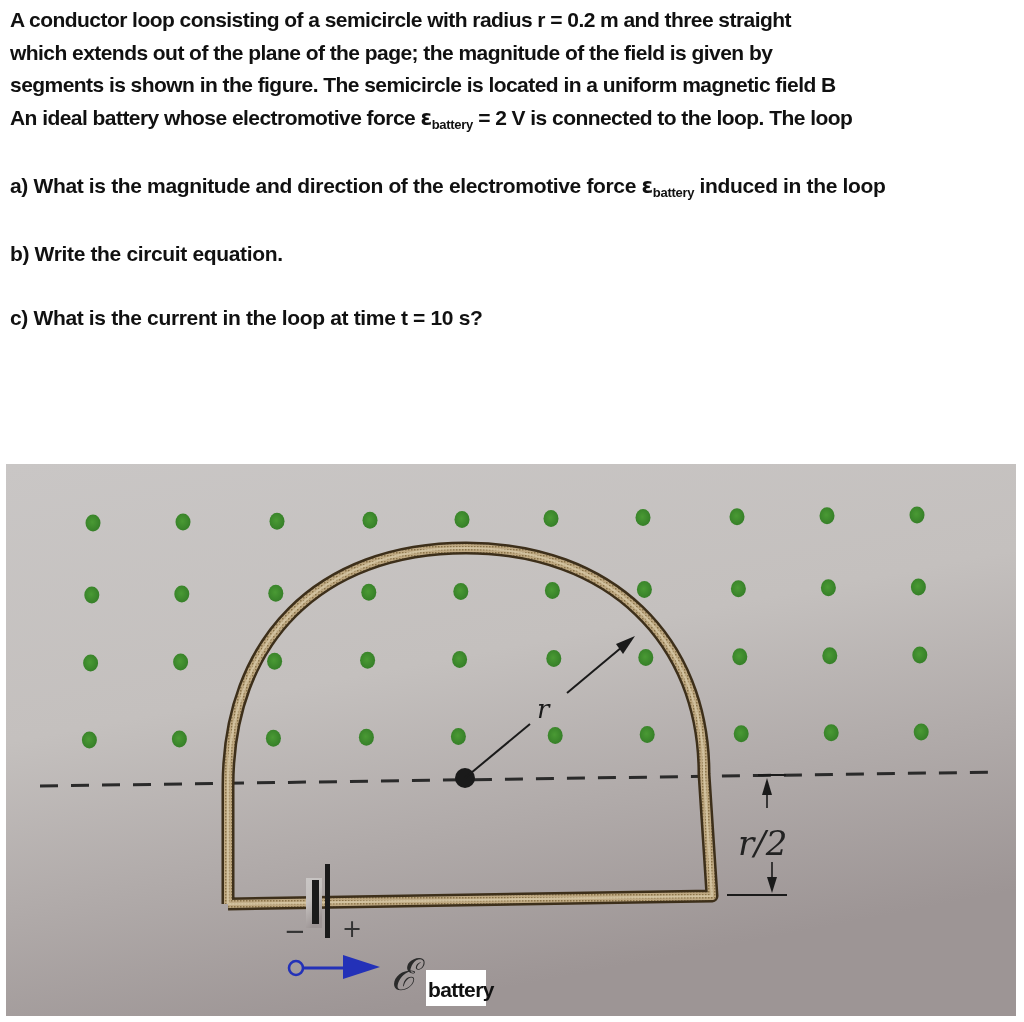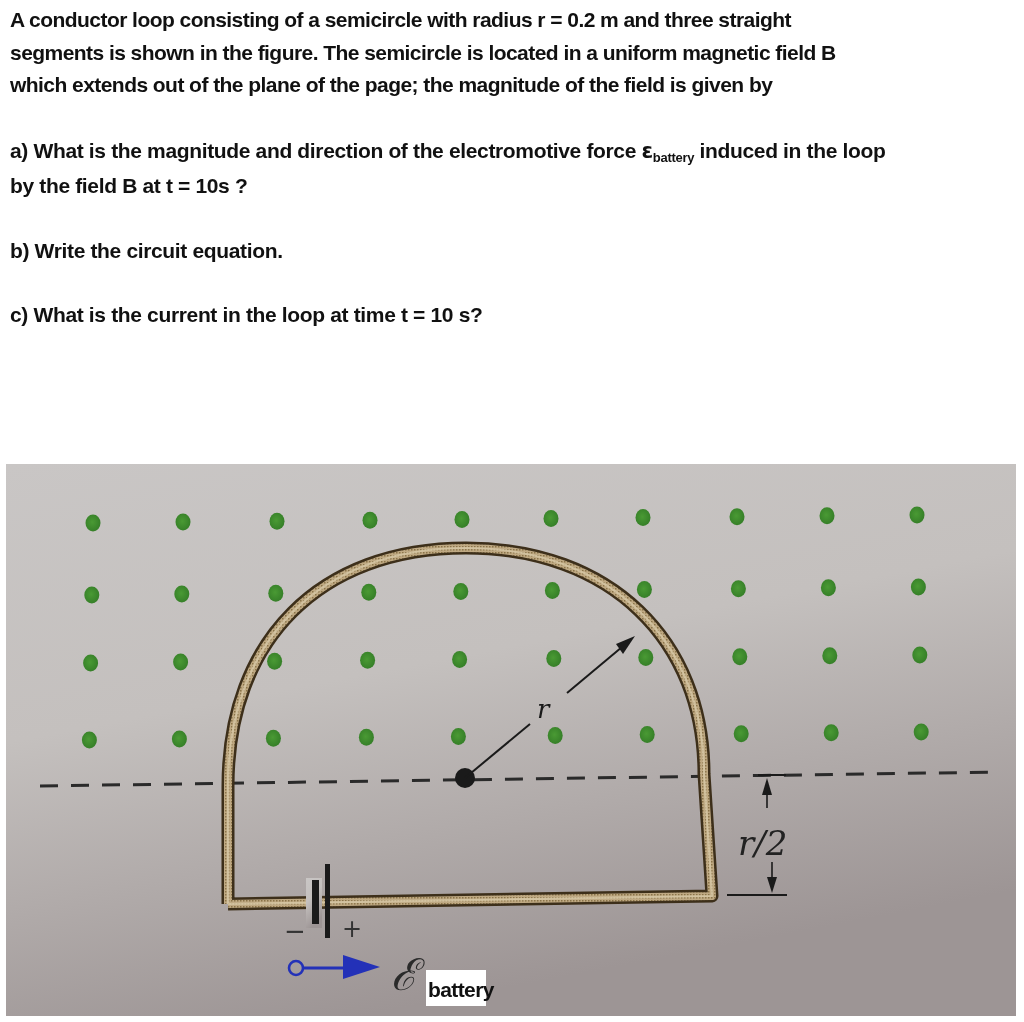--- a/index.html
+++ b/index.html
@@ -22,29 +22,31 @@
   .figure {
     position: absolute; left: 6px; top: 464px; width: 1010px; height: 552px;
   }
   .figure svg { display: block; }
 </style>
 </head>
 <body>
 
 <div class="problem">
   <div class="line bold">A conductor loop consisting of a semicircle with radius r = 0.2 m and three straight</div>
+  <div class="line bold">which extends out of the plane of the page; the magnitude of the field is given by</div>
   <div class="line bold">segments is shown in the figure. The semicircle is located in a uniform magnetic field B</div>
-  <div class="line bold">which extends out of the plane of the page; the magnitude of the field is given by</div>
+  <div class="line bold">
+    <span>An ideal battery whose electromotive force </span><span class="eps">ε</span><span class="sub">battery</span><span> = 2 V is connected to the loop. The loop</span>
+  </div>
 
   <div class="gap-big"></div>
 
   <div class="line q">
     <span>a) What is the magnitude and direction of the electromotive force </span><span class="eps">ε</span><span class="sub">battery</span><span> induced in the loop</span>
   </div>
-  <div class="line q">by the field B at t = 10s ?</div>
   <div class="gap-q"></div>
   <div class="line q">b) Write the circuit equation.</div>
   <div class="gap-q"></div>
   <div class="line q">c) What is the current in the loop at time t = 10 s?</div>
 </div>
 
 <div class="figure">
   <svg width="1010" height="552" viewBox="6 464 1010 552" xmlns="http://www.w3.org/2000/svg">
     <defs>
       <linearGradient id="paper" x1="0" y1="0" x2="0.35" y2="1">

